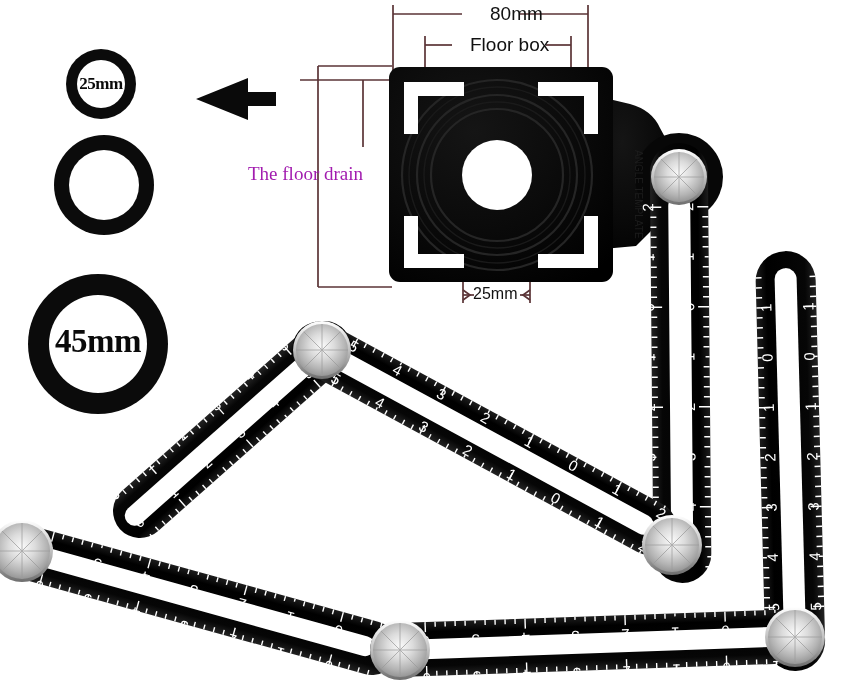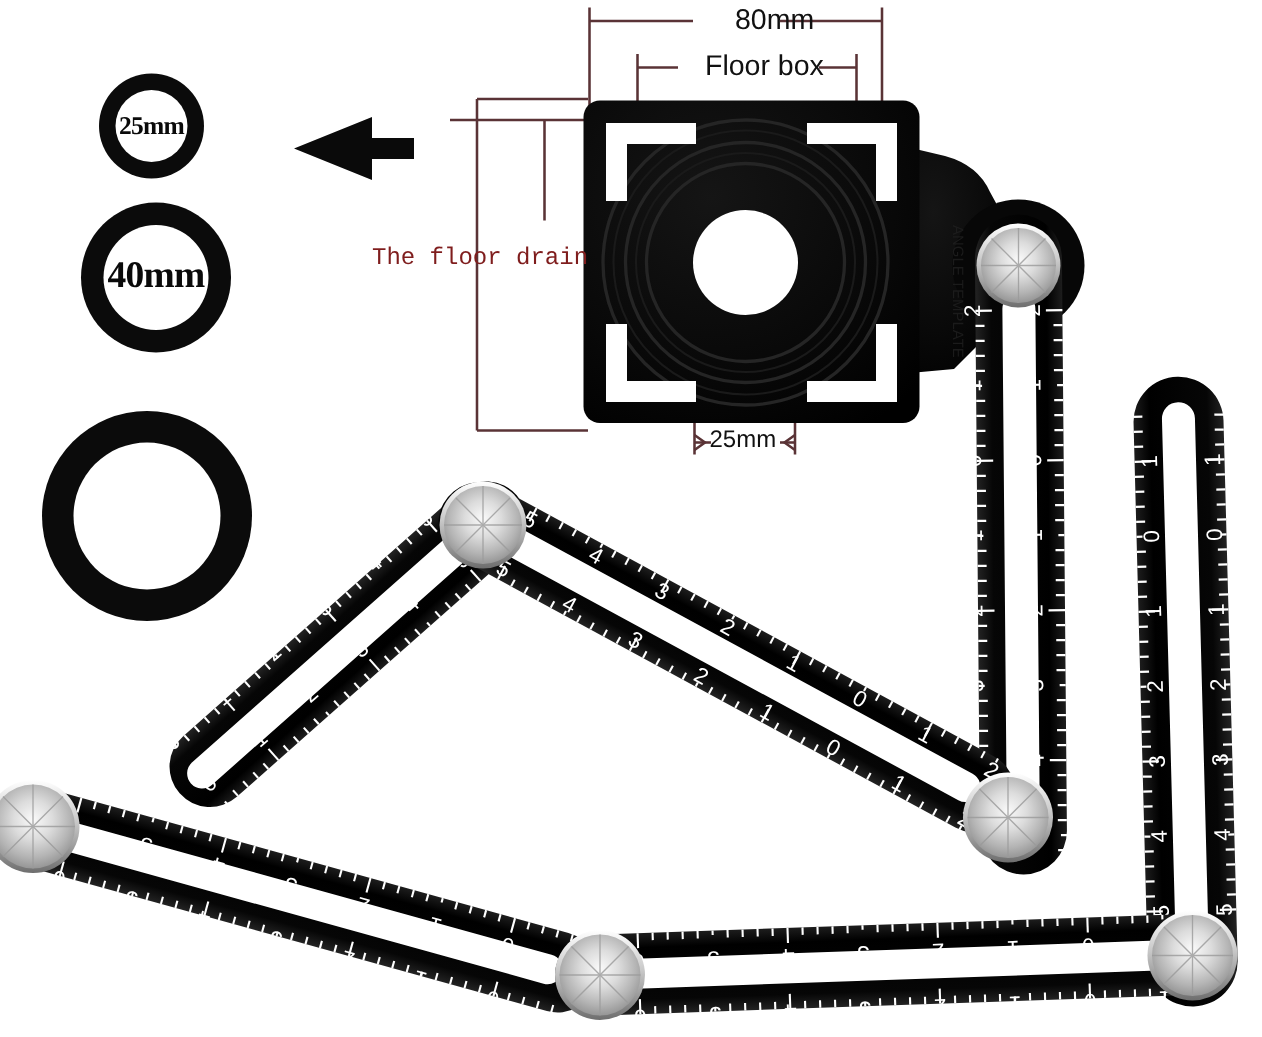--- a/index.html
+++ b/index.html
@@ -31,23 +31,23 @@
   .cap45{font-size:33px;}
 
   
   .dim-cap{
     font-family:"Liberation Sans", sans-serif;
     color:#111111;
     font-size:19px;
   }
   .dim-cap.small{font-size:16px;}
   .drain-cap{
-    font-family:Liberation Mono, monospace;
-    color:#7f1d1d;
-    font-size:16px;
+    font-family:Liberation Serif, serif;
+    color:#a21caf;
+    font-size:19px;
   }
 </style>
 </head>
 <body>
 
 <div id="stage">
 
   <svg id="artboard" viewBox="0 0 841 691" width="841" height="691">
     <defs>
 
@@ -796,22 +796,22 @@
             <line x1="776" y1="618" x2="814" y2="656"></line>
             <line x1="814" y1="618" x2="776" y2="656"></line>
           </g>
         </g>
       </g>
     </g>
   </svg>
 
   <div class="lbl ring-cap cap25" style="left:66px;top:74px;width:70px;">25mm</div>
 
-  <div class="lbl ring-cap cap40" style="left:54px;top:170px;width:100px;">40mm</div>
-
+
+  <div class="lbl ring-cap cap45" style="left:33px;top:323px;width:130px;">45mm</div>
 
   <div class="lbl dim-cap" style="left:466px;top:3px;margin-left:24px;">80mm</div>
 
   <div class="lbl dim-cap" style="left:470px;top:34px;">Floor box</div>
 
   <div class="lbl drain-cap" style="left:248px;top:163px;">The floor drain</div>
 
   <div class="lbl dim-cap small" style="left:473px;top:285px;">25mm</div>
 
 </div>

